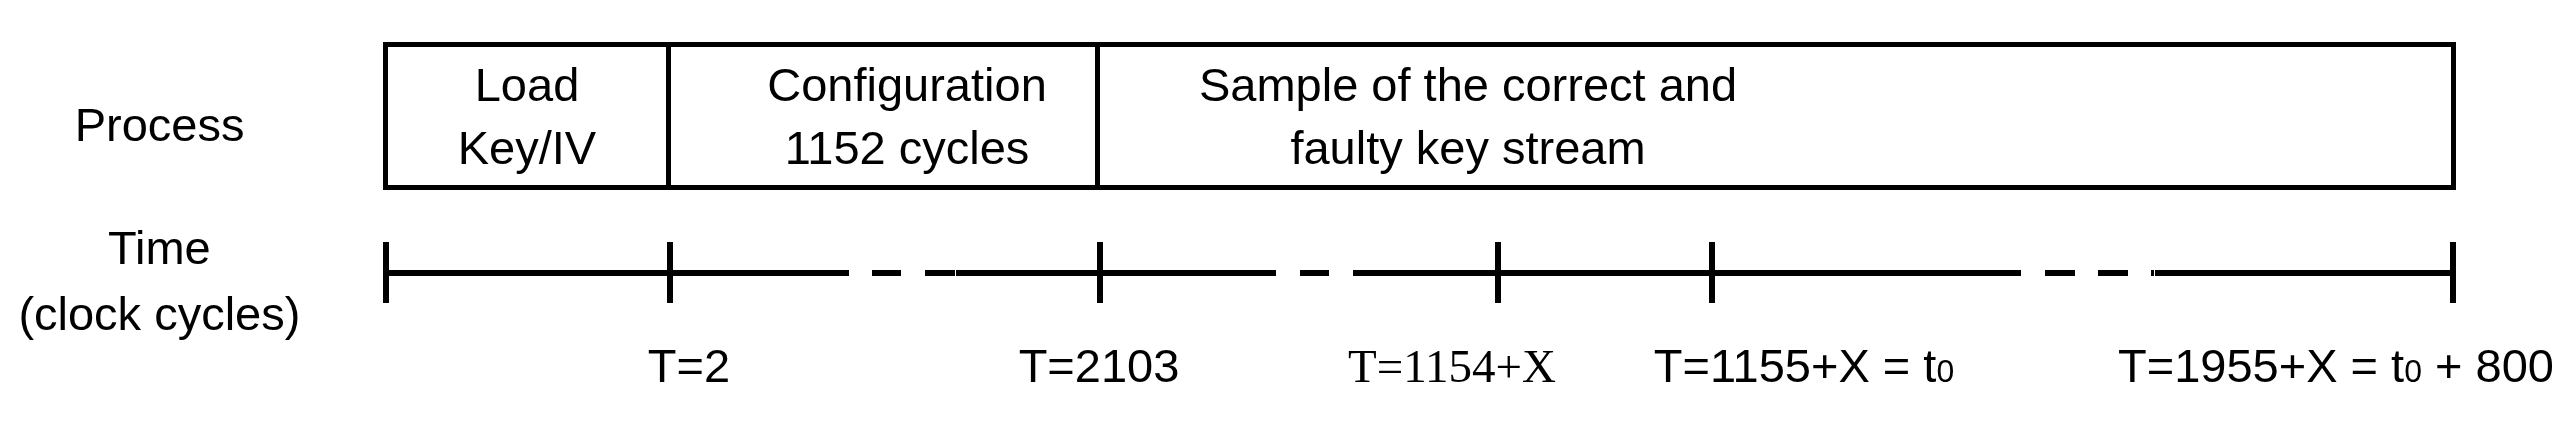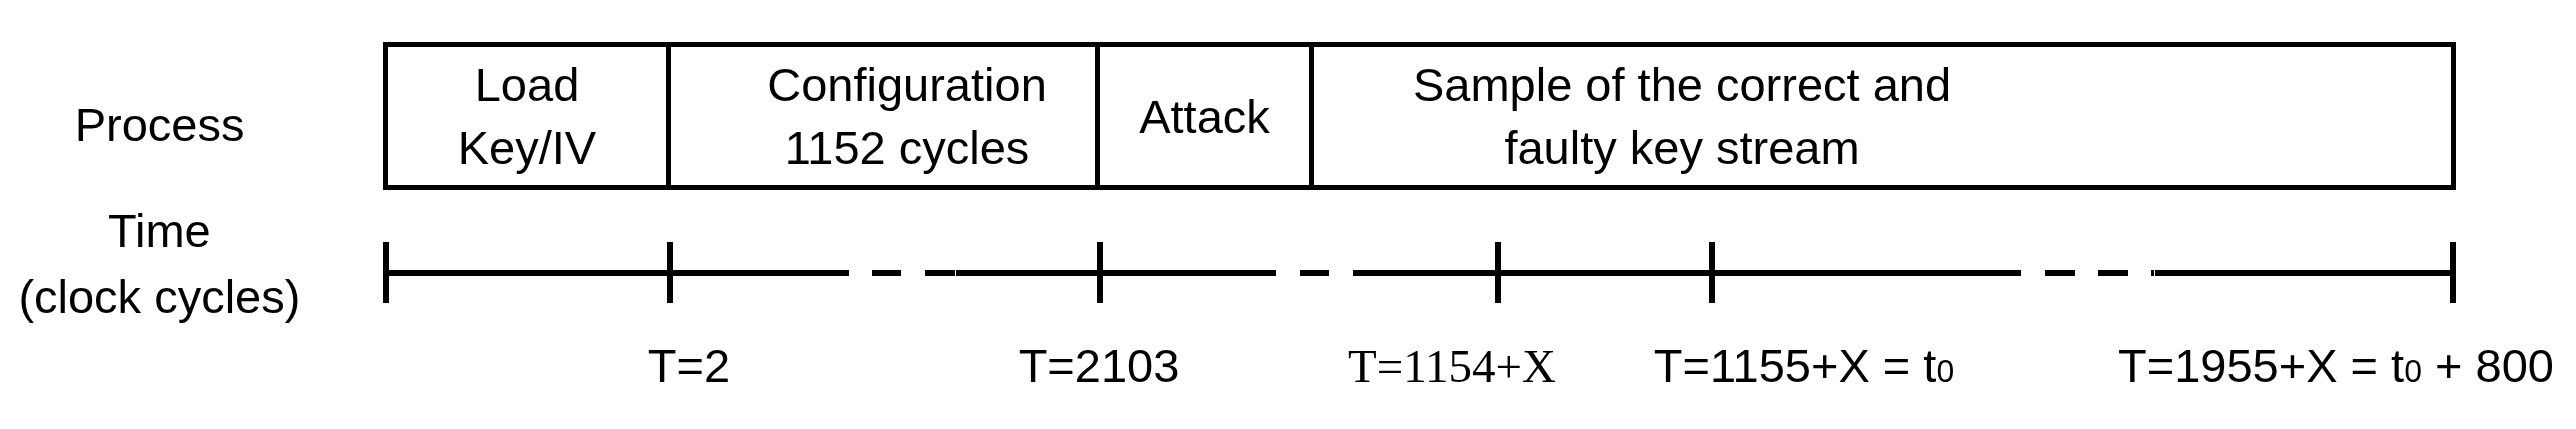--- a/index.html
+++ b/index.html
@@ -15,21 +15,21 @@
 
   
   .row-label {
     position: absolute;
     font-size: 47px;
     line-height: 50px;
     text-align: center;
     white-space: nowrap;
   }
   .process-label { left: 26.6px; top: 100px; width: 266px; }
-  .time-label    { left: 4.4px;  top: 198px; width: 310px; line-height: 66px; }
+  .time-label    { left: 4.4px;  top: 215px; width: 310px; line-height: 66px; }
 
   
   .box-row {
     position: absolute;
     left: 383px; top: 42px;
     width: 2073px; height: 148px;
     border: 5.9px solid #000;
     box-sizing: border-box;
     display: flex;
   }
@@ -93,23 +93,20 @@
 
   <div class="box-row">
     <div class="cell cell-1">
       <div>Load</div>
       <div>Key/IV</div>
     </div>
     <div class="cell cell-2">
       <div>Configuration</div>
       <div>1152 cycles</div>
     </div>
-    <div class="cell cell-4">
-      <div>Attack</div>
-    </div>
     <div class="cell cell-5">
       <div>Sample of the correct and</div>
       <div>faulty key stream</div>
     </div>
   </div>
 
   <div class="axis-seg" style="left:386px;  width:284px;"></div>
   <div class="axis-seg" style="left:670px;  width:149px;"></div>
   <div class="axis-dash" style="left:819px; width:137px;"></div>
   <div class="axis-seg" style="left:956px; width:144px;"></div>

